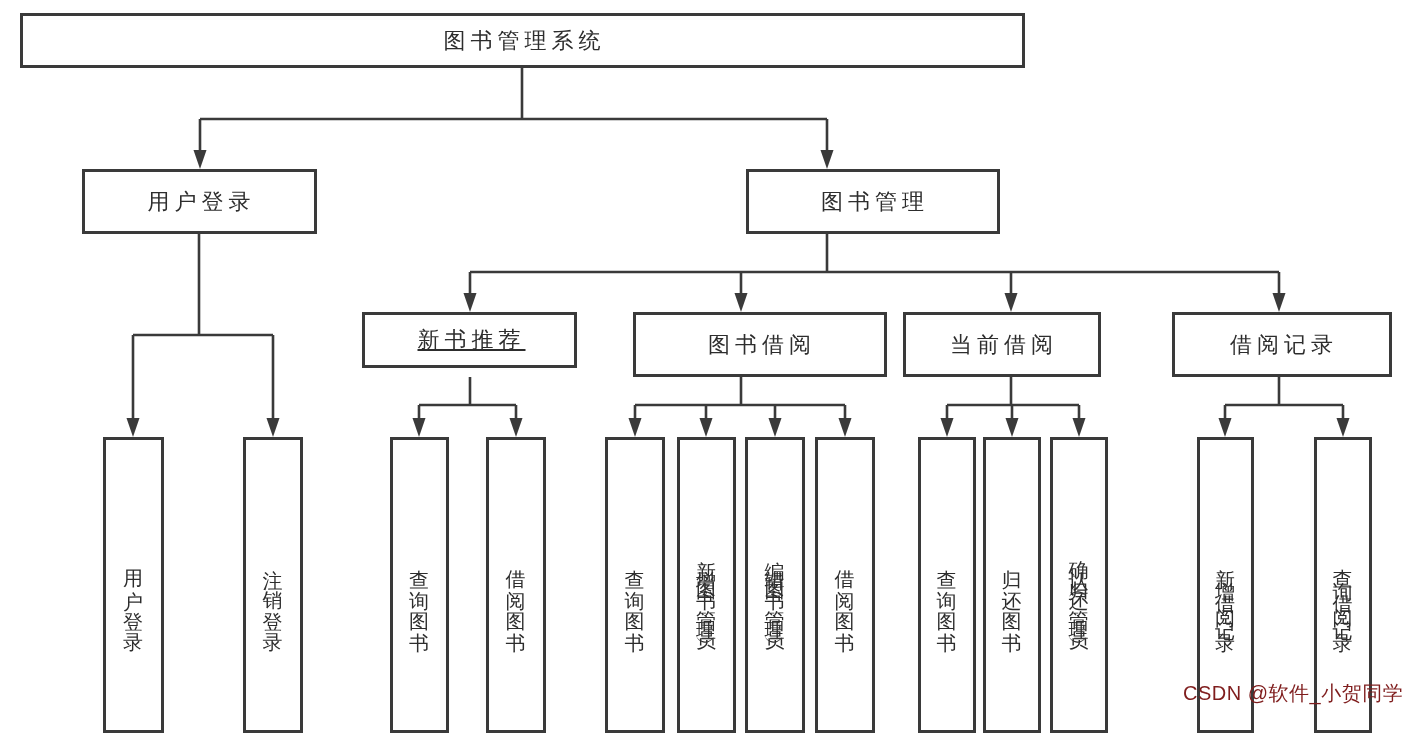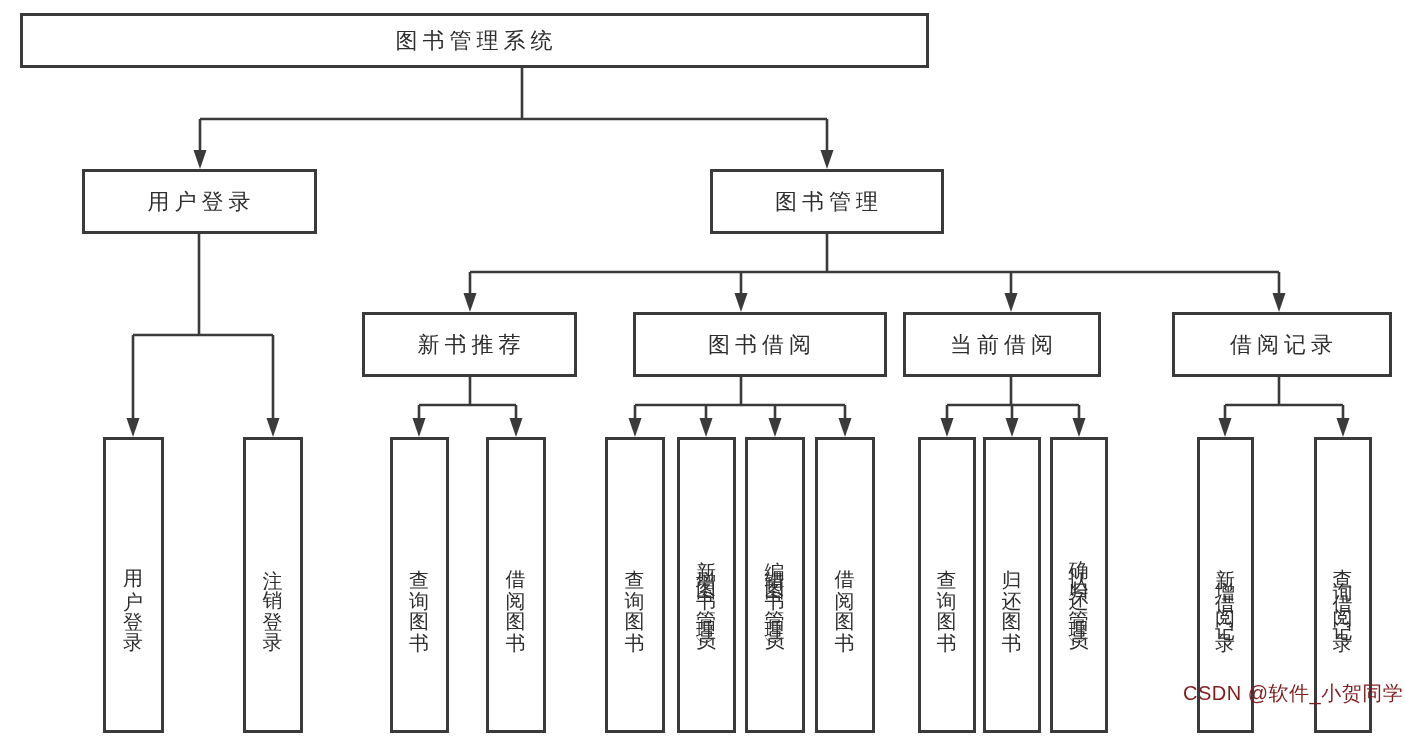--- a/index.html
+++ b/index.html
@@ -80,32 +80,32 @@
       <polygon points="768.5,418 781.5,418 775,437"></polygon>
       <polygon points="838.5,418 851.5,418 845,437"></polygon>
       <polygon points="940.5,418 953.5,418 947,437"></polygon>
       <polygon points="1005.5,418 1018.5,418 1012,437"></polygon>
       <polygon points="1072.5,418 1085.5,418 1079,437"></polygon>
       <polygon points="1218.5,418 1231.5,418 1225,437"></polygon>
       <polygon points="1336.5,418 1349.5,418 1343,437"></polygon>
     </g>
   </svg>
 
-  <div class="node h-node" style="left:20px; top:13px; width:909px; height:55px;">
+  <div class="node h-node" style="left:20px; top:13px; width:1005px; height:55px;">
     <span class="lbl">图书管理系统</span>
   </div>
 
   <div class="node h-node" style="left:82px; top:169px; width:235px; height:65px;">
     <span class="lbl">用户登录</span>
   </div>
-  <div class="node h-node" style="left:710px; top:169px; width:234px; height:65px;">
+  <div class="node h-node" style="left:746px; top:169px; width:254px; height:65px;">
     <span class="lbl">图书管理</span>
   </div>
 
-  <div class="node h-node" style="left:362px; top:312px; width:215px; height:65px;">
+  <div class="node h-node" style="left:362px; top:312px; width:215px; height:56px;text-decoration:underline;">
     <span class="lbl">新书推荐</span>
   </div>
   <div class="node h-node" style="left:633px; top:312px; width:254px; height:65px;">
     <span class="lbl">图书借阅</span>
   </div>
   <div class="node h-node" style="left:903px; top:312px; width:198px; height:65px;">
     <span class="lbl">当前借阅</span>
   </div>
   <div class="node h-node" style="left:1172px; top:312px; width:220px; height:65px;">
     <span class="lbl">借阅记录</span>

